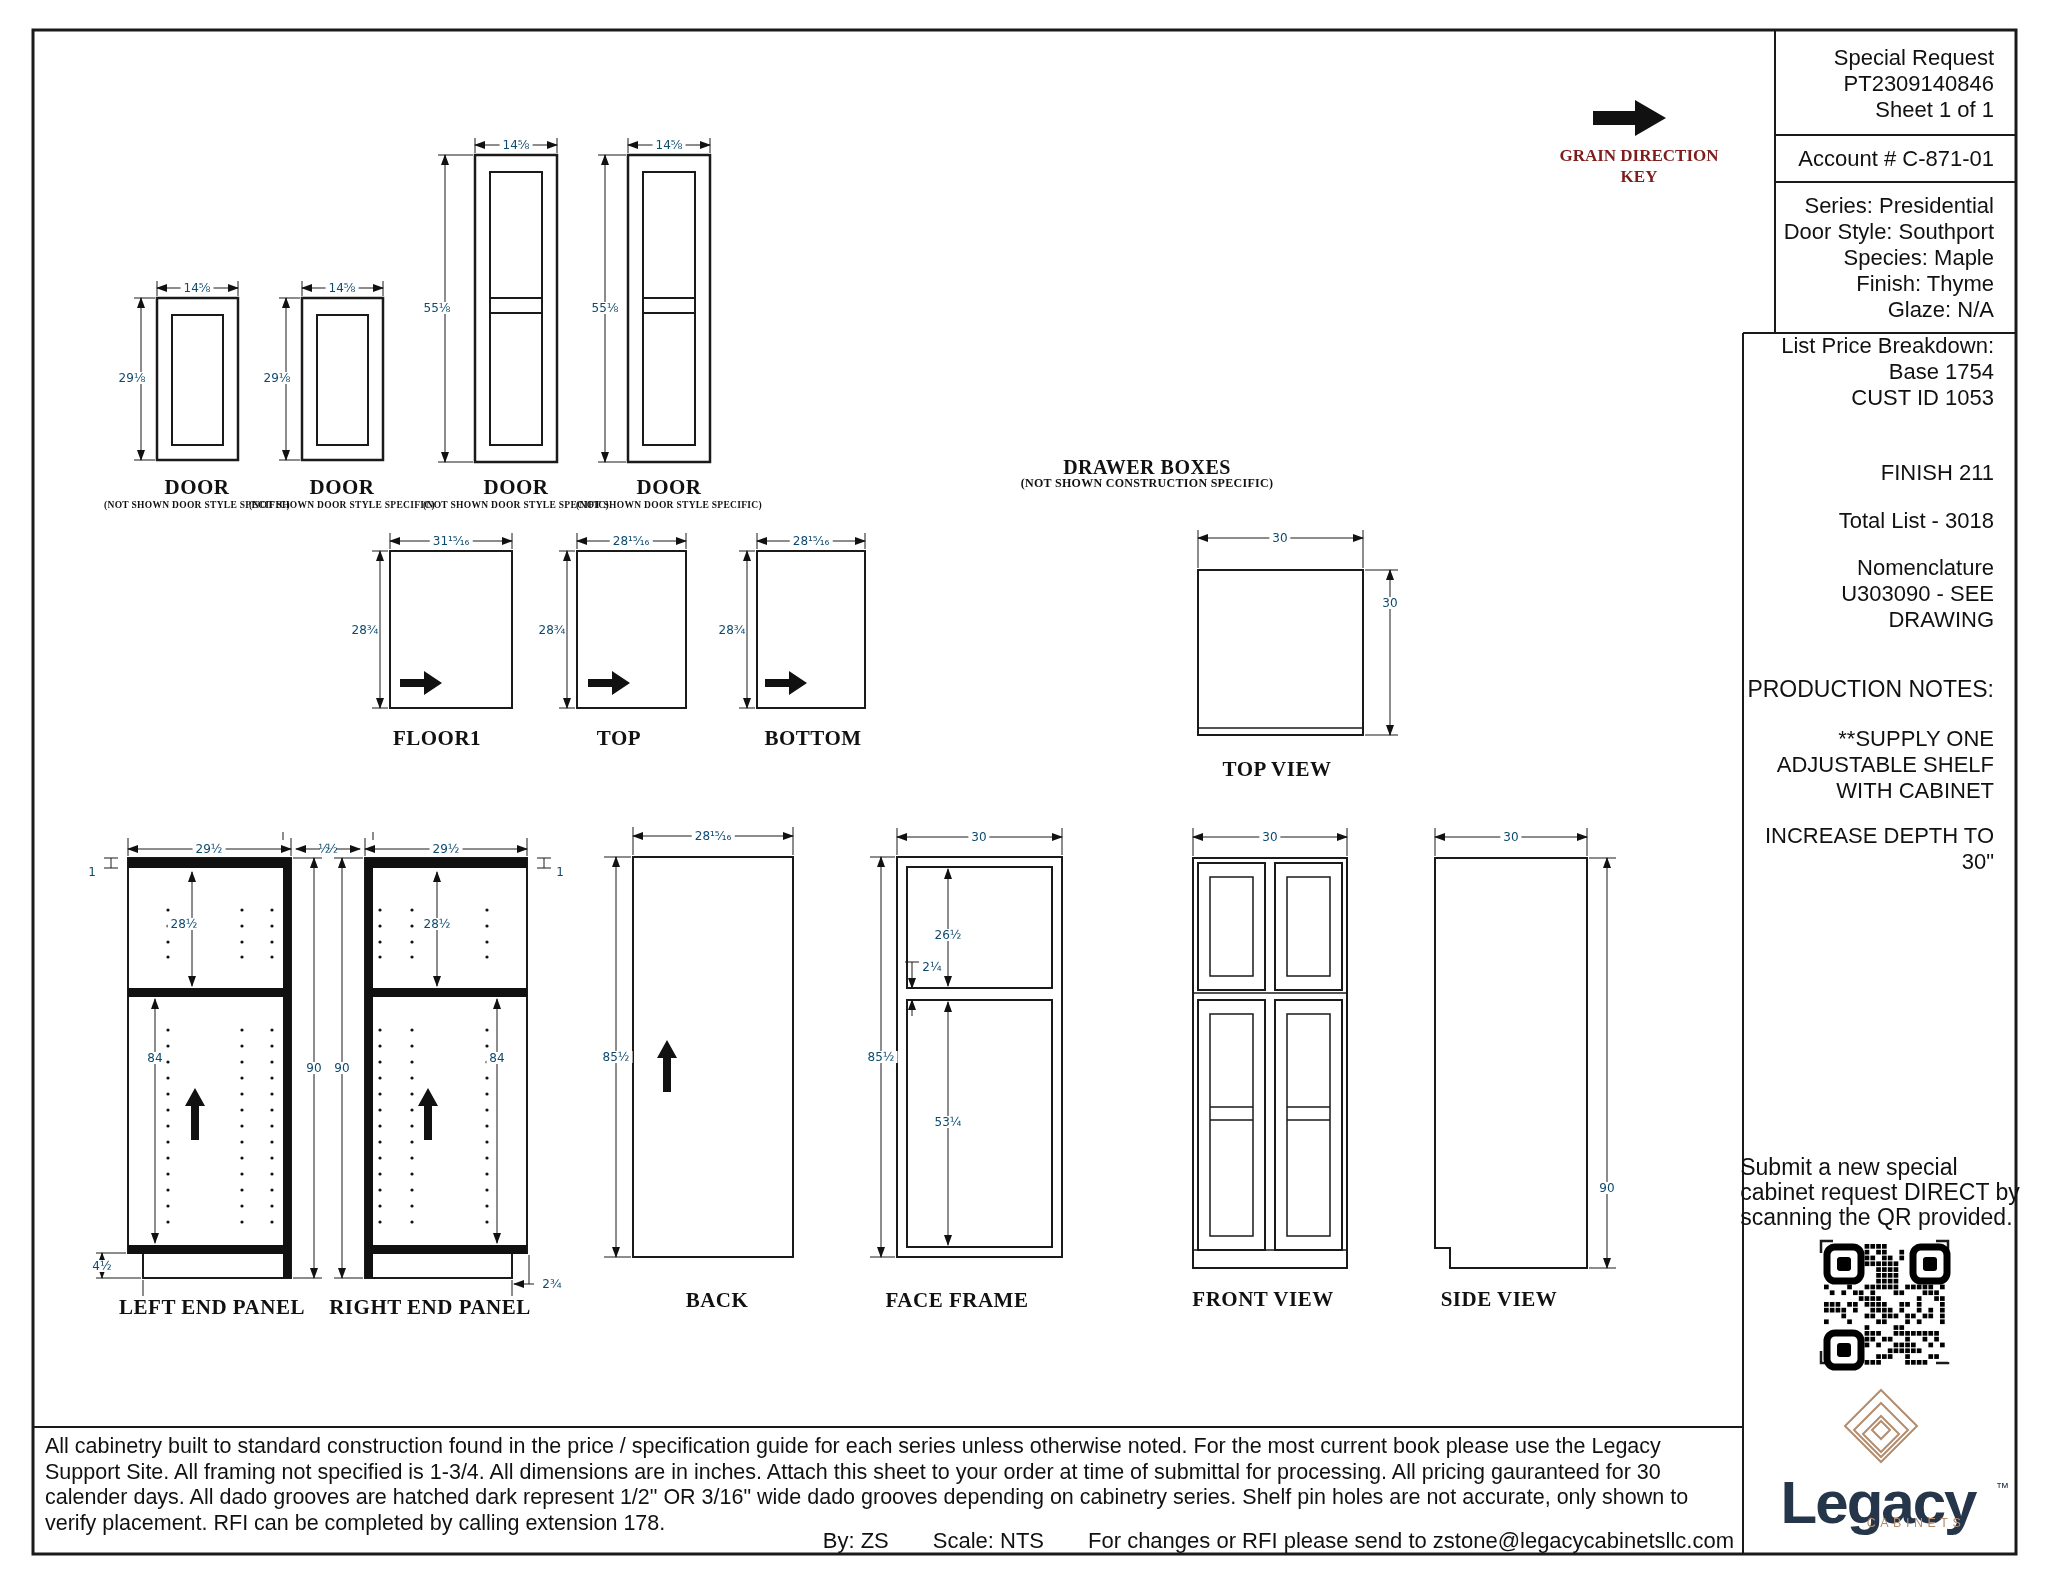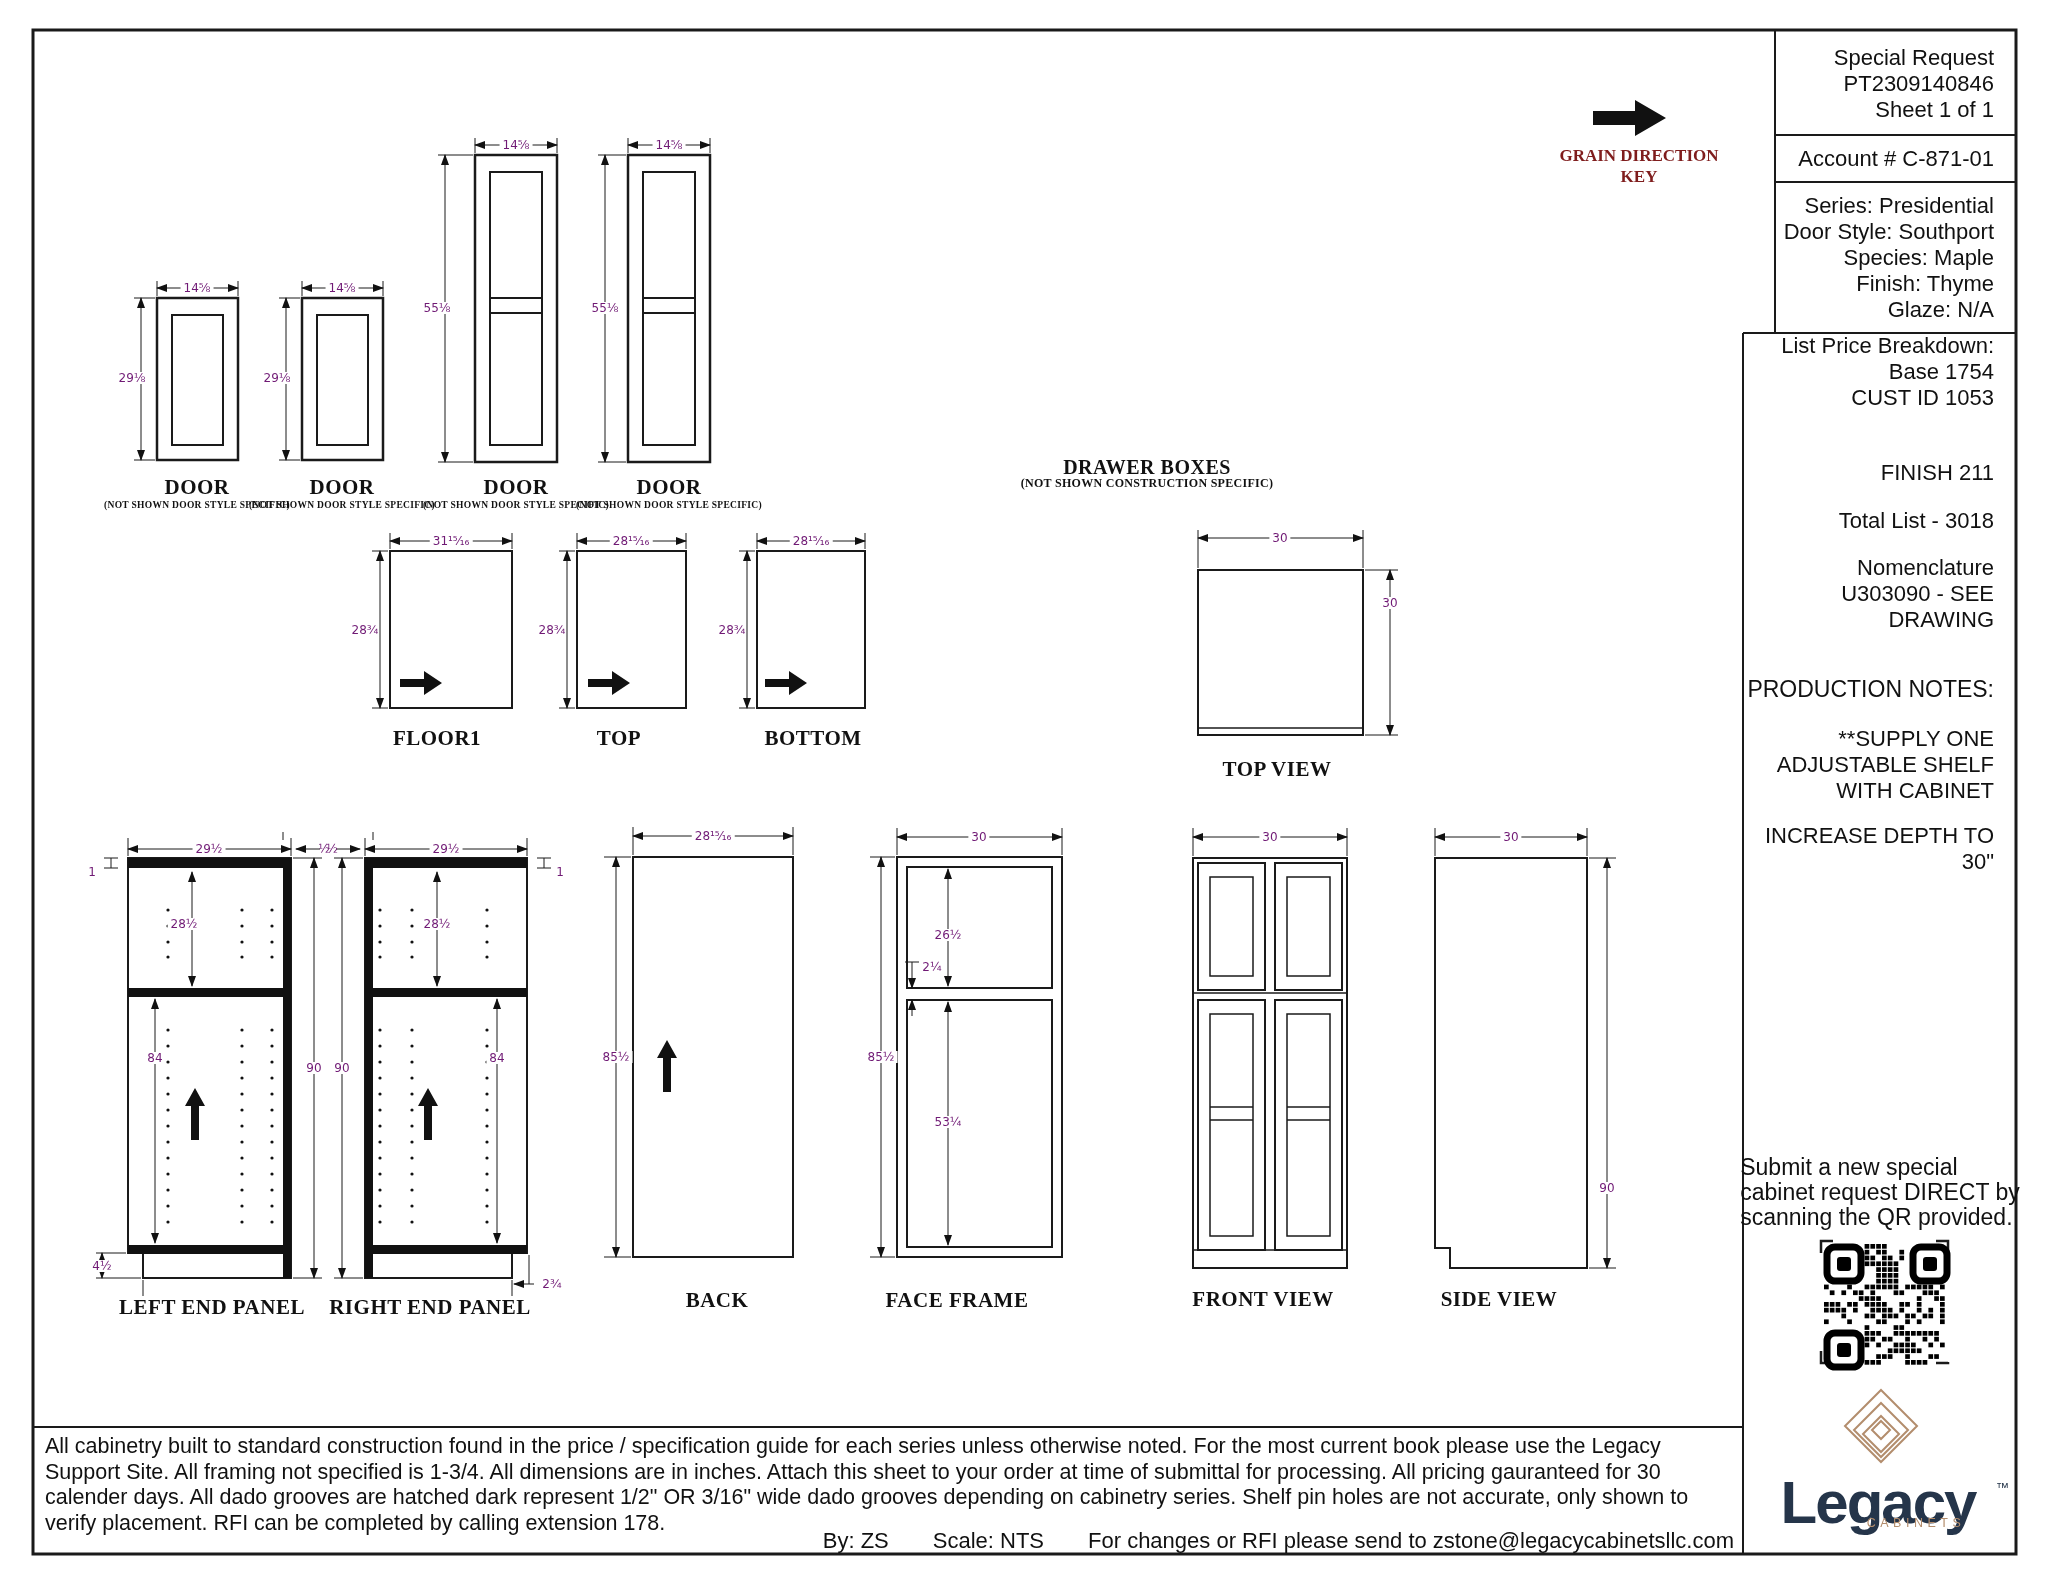--- a/index.html
+++ b/index.html
@@ -1,20 +1,20 @@
 <!DOCTYPE html>
 <html><head>
 <meta charset="utf-8">
 <style>
   html,body{margin:0;padding:0;background:#e8e8e8;}
   #page{position:relative;width:2048px;height:1583px;background:#ffffff;overflow:hidden;
         font-family:"Liberation Sans",sans-serif;color:#111;}
   #linework{position:absolute;left:0;top:0;}
   .lb{position:absolute;transform:translate(-50%,-50%);font:12px "DejaVu Sans",sans-serif;
-      color:#701a75;white-space:nowrap;line-height:1;}
+      color:#0c4a6e;white-space:nowrap;line-height:1;}
   .bg{background:#fff;padding:0 3px;}
   .ttl{position:absolute;transform:translate(-50%,-50%);font:bold 21px "Liberation Serif",serif;
        letter-spacing:.5px;color:#111;white-space:nowrap;}
   .sub{position:absolute;transform:translate(-50%,-50%);font:bold 9.5px "Liberation Serif",serif;
        letter-spacing:.3px;color:#111;white-space:nowrap;}
   .gkey{position:absolute;transform:translate(-50%,-50%);font:bold 17px "Liberation Serif",serif;
         color:#7f1d1d;white-space:nowrap;}
   .sbr{position:absolute;right:54px;text-align:right;font:22px "Liberation Sans",sans-serif;
        line-height:26px;color:#111;}
   .sbc{position:absolute;transform:translateX(-50%);

